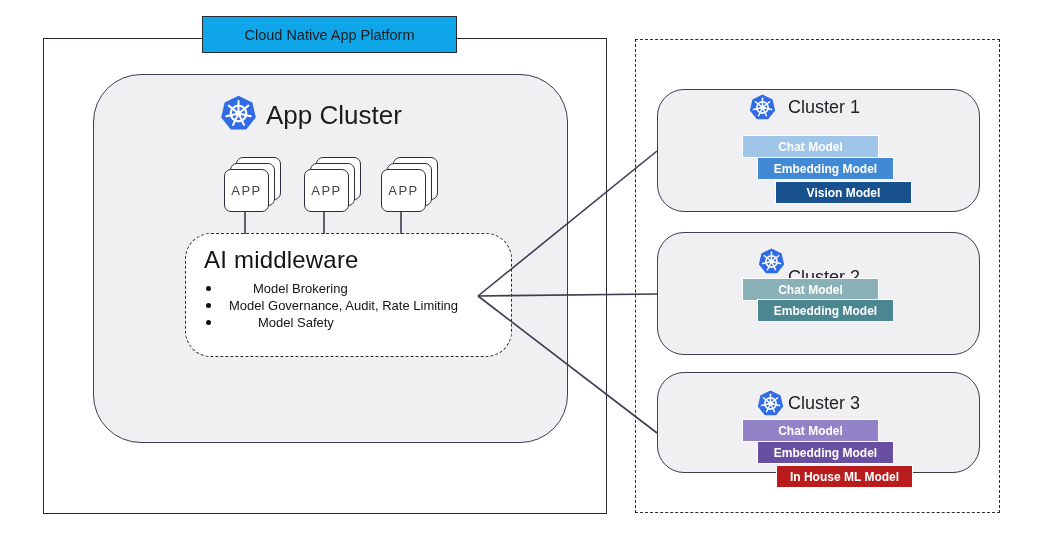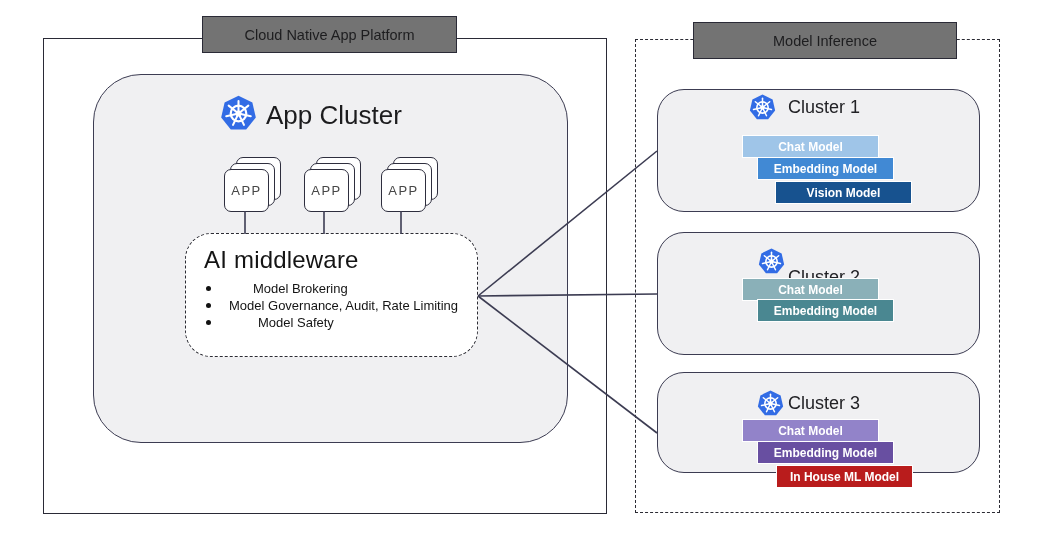--- a/index.html
+++ b/index.html
@@ -4,21 +4,21 @@
 <style>
   html,body{margin:0;padding:0;background:#fff;}
   .canvas{
     position:relative;width:1051px;height:547px;background:#ffffff;
     font-family:"Liberation Sans",sans-serif;overflow:hidden;
     -webkit-font-smoothing:antialiased;
   }
   .abs{position:absolute;}
   
   .titlebox{
-    background:#737373;border:1.6px solid #2a2a36;z-index:10;
+    background:#0ea5e9;border:1.6px solid #2a2a36;z-index:10;
     display:flex;align-items:center;justify-content:center;
     font-size:14.5px;color:#1d1d1f;box-sizing:border-box;
   }
   
   .outerbox{border:1.8px solid #2a2a36;box-sizing:border-box;z-index:1;}
   
   .roundbox{
     background:#f0f0f2;border:1.6px solid #3c3c52;box-sizing:border-box;z-index:2;
   }
   
@@ -97,41 +97,38 @@
     </div>
     <div class="abs stack" style="left:287px;top:82px;">
       <div class="appcard" style="left:12px;top:0;"></div>
       <div class="appcard" style="left:6px;top:6px;"></div>
       <div class="appcard front" style="left:0;top:12px;">
         <span class="app-label">APP</span>
       </div>
     </div>
   </div>
 
-  <div class="abs middleware" style="left:185px;top:233px;width:293px;height:124px;">
+  <div class="abs middleware" style="left:185px;top:233px;width:327px;height:124px;">
     <div class="abs mw-title" style="left:18px;top:12px;">AI middleware</div>
     <div class="bullet-row" style="top:46px;gap:24px;">
       <span class="bullet-dot"></span>
       <span class="bullet-text">Model Brokering</span>
     </div>
     <div class="bullet-row" style="top:63px;">
       <span class="bullet-dot"></span>
       <span class="bullet-text">Model Governance, Audit, Rate Limiting</span>
     </div>
     <div class="bullet-row" style="top:80px;gap:29px;">
       <span class="bullet-dot"></span>
       <span class="bullet-text">Model Safety</span>
     </div>
   </div>
 
   <div class="abs dashedbox" style="left:635px;top:39px;width:365px;height:474px;"></div>
 
-  <div class="abs titlebox" style="left:693px;top:22px;width:264px;height:37px;">
-    <span>Model Inference</span>
-  </div>
 
   <div class="abs roundbox cluster" style="left:657px;top:89px;width:323px;height:123px;padding-left:48px;">
     <svg class="k8s abs" style="left:91px;top:4px;" viewBox="0 0 100 100" width="27" height="27">
       <polygon points="50,2 87.5,20 96.8,60.7 70.8,93.5 29.2,93.5 3.2,60.7 12.5,20" fill="#326CE5"></polygon>
       <g stroke="#fff" stroke-width="5.5" stroke-linecap="round">
         <line x1="50" y1="50" x2="50" y2="16"></line>
           <line x1="50" y1="50" x2="76.6" y2="28.8"></line>
         <line x1="50" y1="50" x2="83.2" y2="57.6"></line>
           <line x1="50" y1="50" x2="64.8" y2="80.6"></line>
         <line x1="50" y1="50" x2="35.2" y2="80.6"></line>

